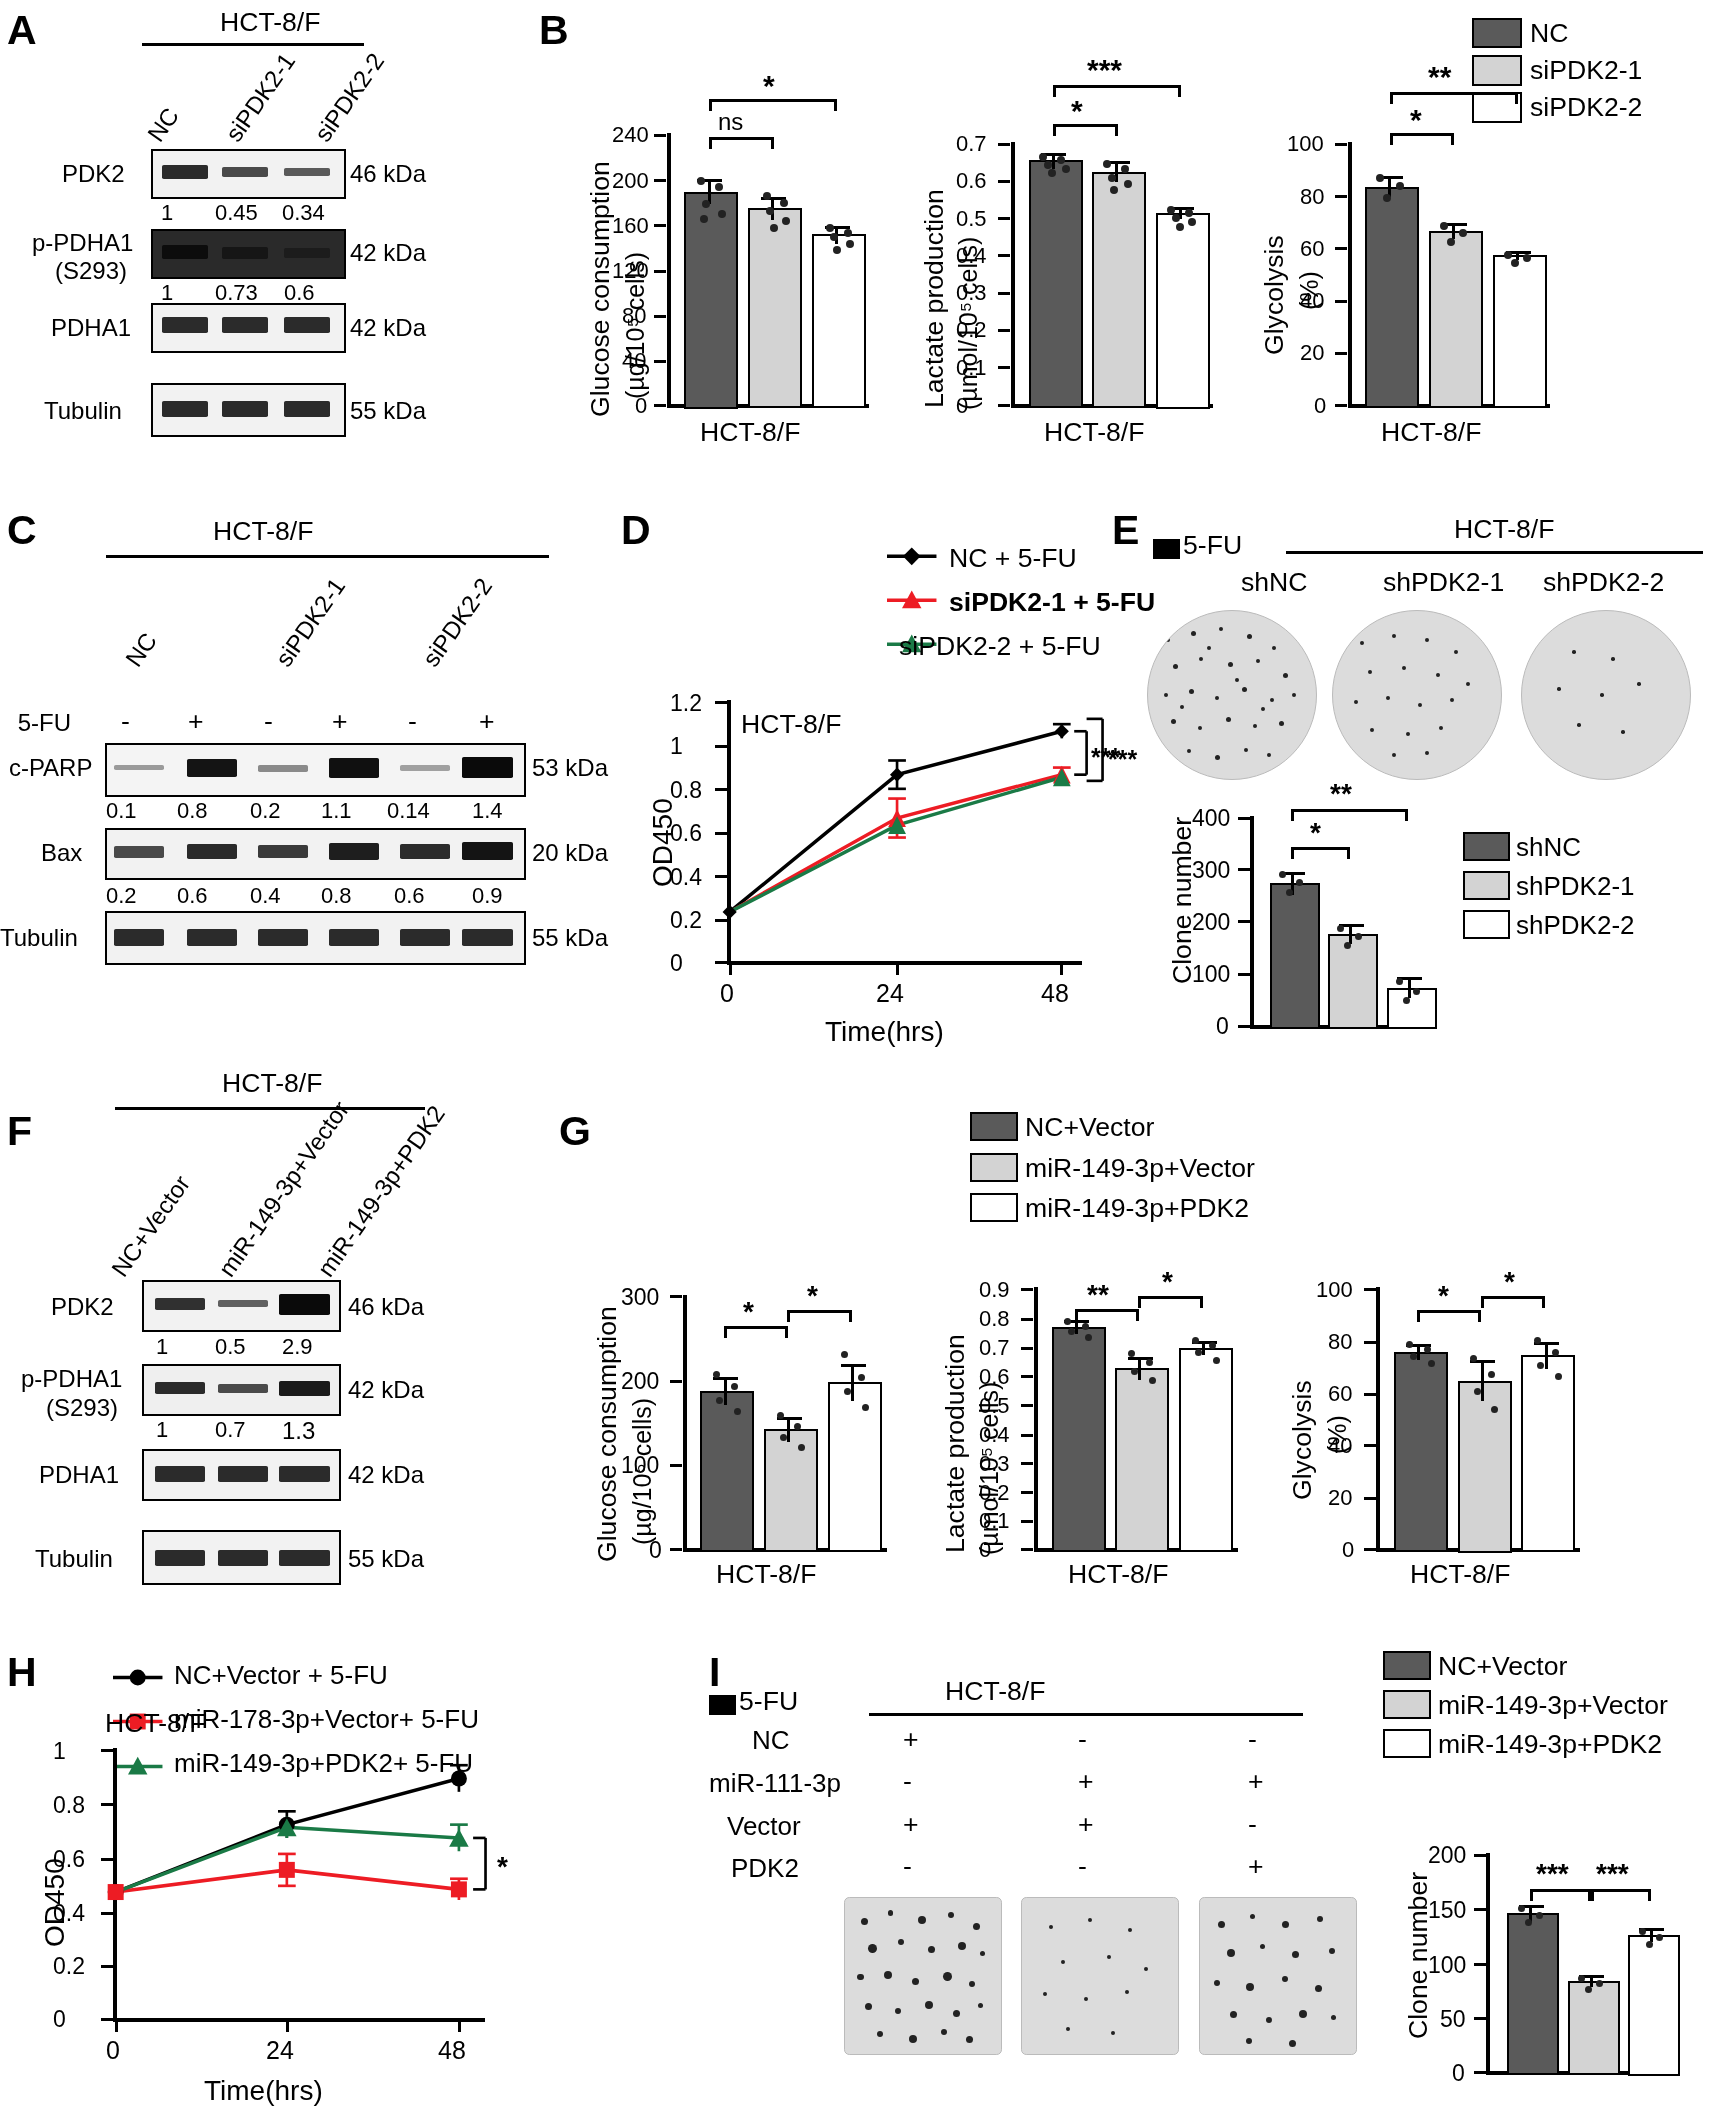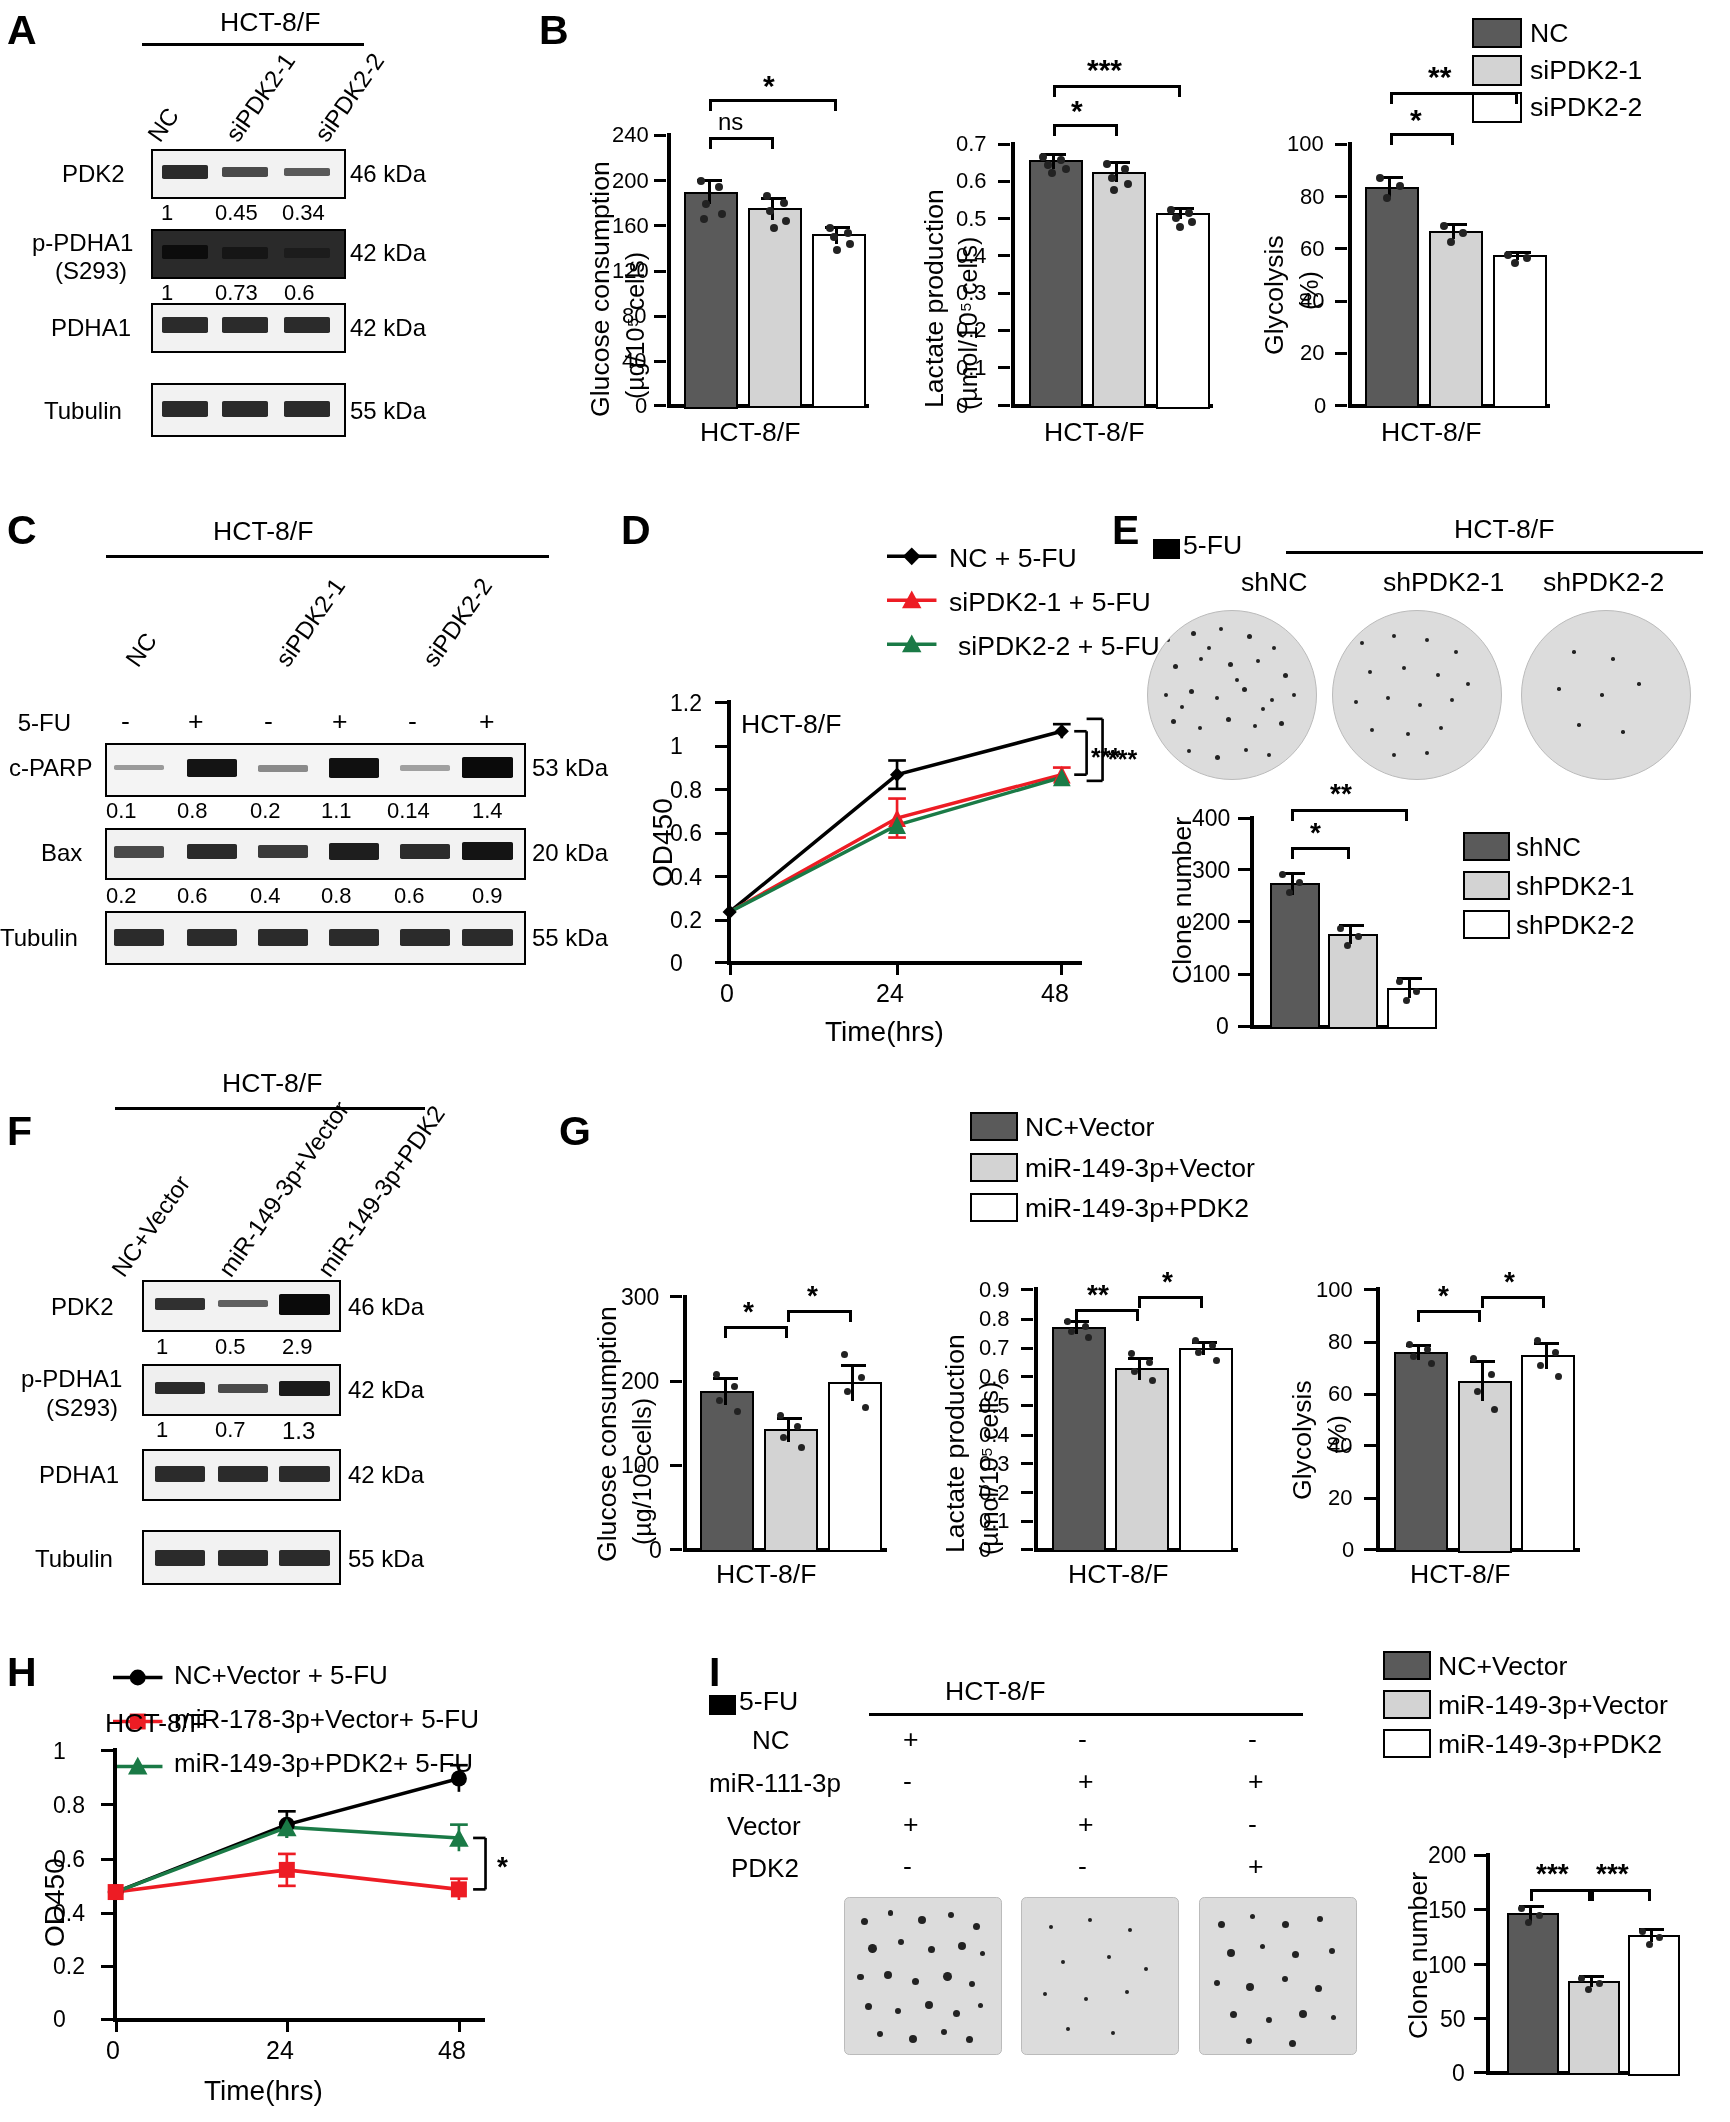--- a/index.html
+++ b/index.html
@@ -307,26 +307,26 @@
 
 <svg width="53" height="26.6" style="left:887px;top:543px;" viewBox="0 0 60 30">
   <line x1="0" y1="15" x2="56" y2="15" stroke="#000" stroke-width="4"></line>
   <polygon points="28,5 38,15 28,25 18,15" fill="#000"></polygon>
 </svg>
 <div class="txt" style="left:949px;top:543px;font-size:26.6px;">NC + 5-FU</div>
 <svg width="53" height="26.6" style="left:887px;top:587px;" viewBox="0 0 60 30">
   <line x1="0" y1="15" x2="56" y2="15" stroke="#ed1c24" stroke-width="4"></line>
   <polygon points="28,4 39,24 17,24" fill="#ed1c24"></polygon>
 </svg>
-<div class="txt" style="left:949px;top:587px;font-size:26.6px;">siPDK2-1 + 5-FU</div>
+<div class="txt" style="left:949px;top:587px;font-size:26.6px;font-weight:bold;">siPDK2-1 + 5-FU</div>
 <svg width="53" height="26.6" style="left:887px;top:631px;" viewBox="0 0 60 30">
   <line x1="0" y1="15" x2="56" y2="15" stroke="#1a7a46" stroke-width="4"></line>
   <polygon points="28,4 39,24 17,24" fill="#1a7a46"></polygon>
 </svg>
-<div class="txt" style="left:958px;top:631px;font-size:26.6px;">siPDK2-2 + 5-FU</div>
+<div class="txt" style="left:899px;top:631px;font-size:26.6px;">siPDK2-2 + 5-FU</div>
 
 <div class="txt" style="left:741px;top:709px;font-size:26.6px;">HCT-8/F</div>
 <div class="txt rot" style="left:647px;top:887px;transform:rotate(-90deg);font-size:28px;">OD450</div>
 <div class="axis" style="left:727px;top:700px;width:3.5px;height:264px;"></div>
 <div class="axis" style="left:727px;top:961px;width:355px;height:3.5px;"></div>
 <div class="tick" style="left:715px;top:701px;width:12.4px;height:2.7px;"></div>
     <div class="txt" style="left:670px;top:690px;font-size:23px;">1.2</div>
 <div class="tick" style="left:715px;top:745px;width:12.4px;height:2.7px;"></div>
     <div class="txt" style="left:670px;top:733px;font-size:23px;">1</div>
 <div class="tick" style="left:715px;top:788px;width:12.4px;height:2.7px;"></div>

